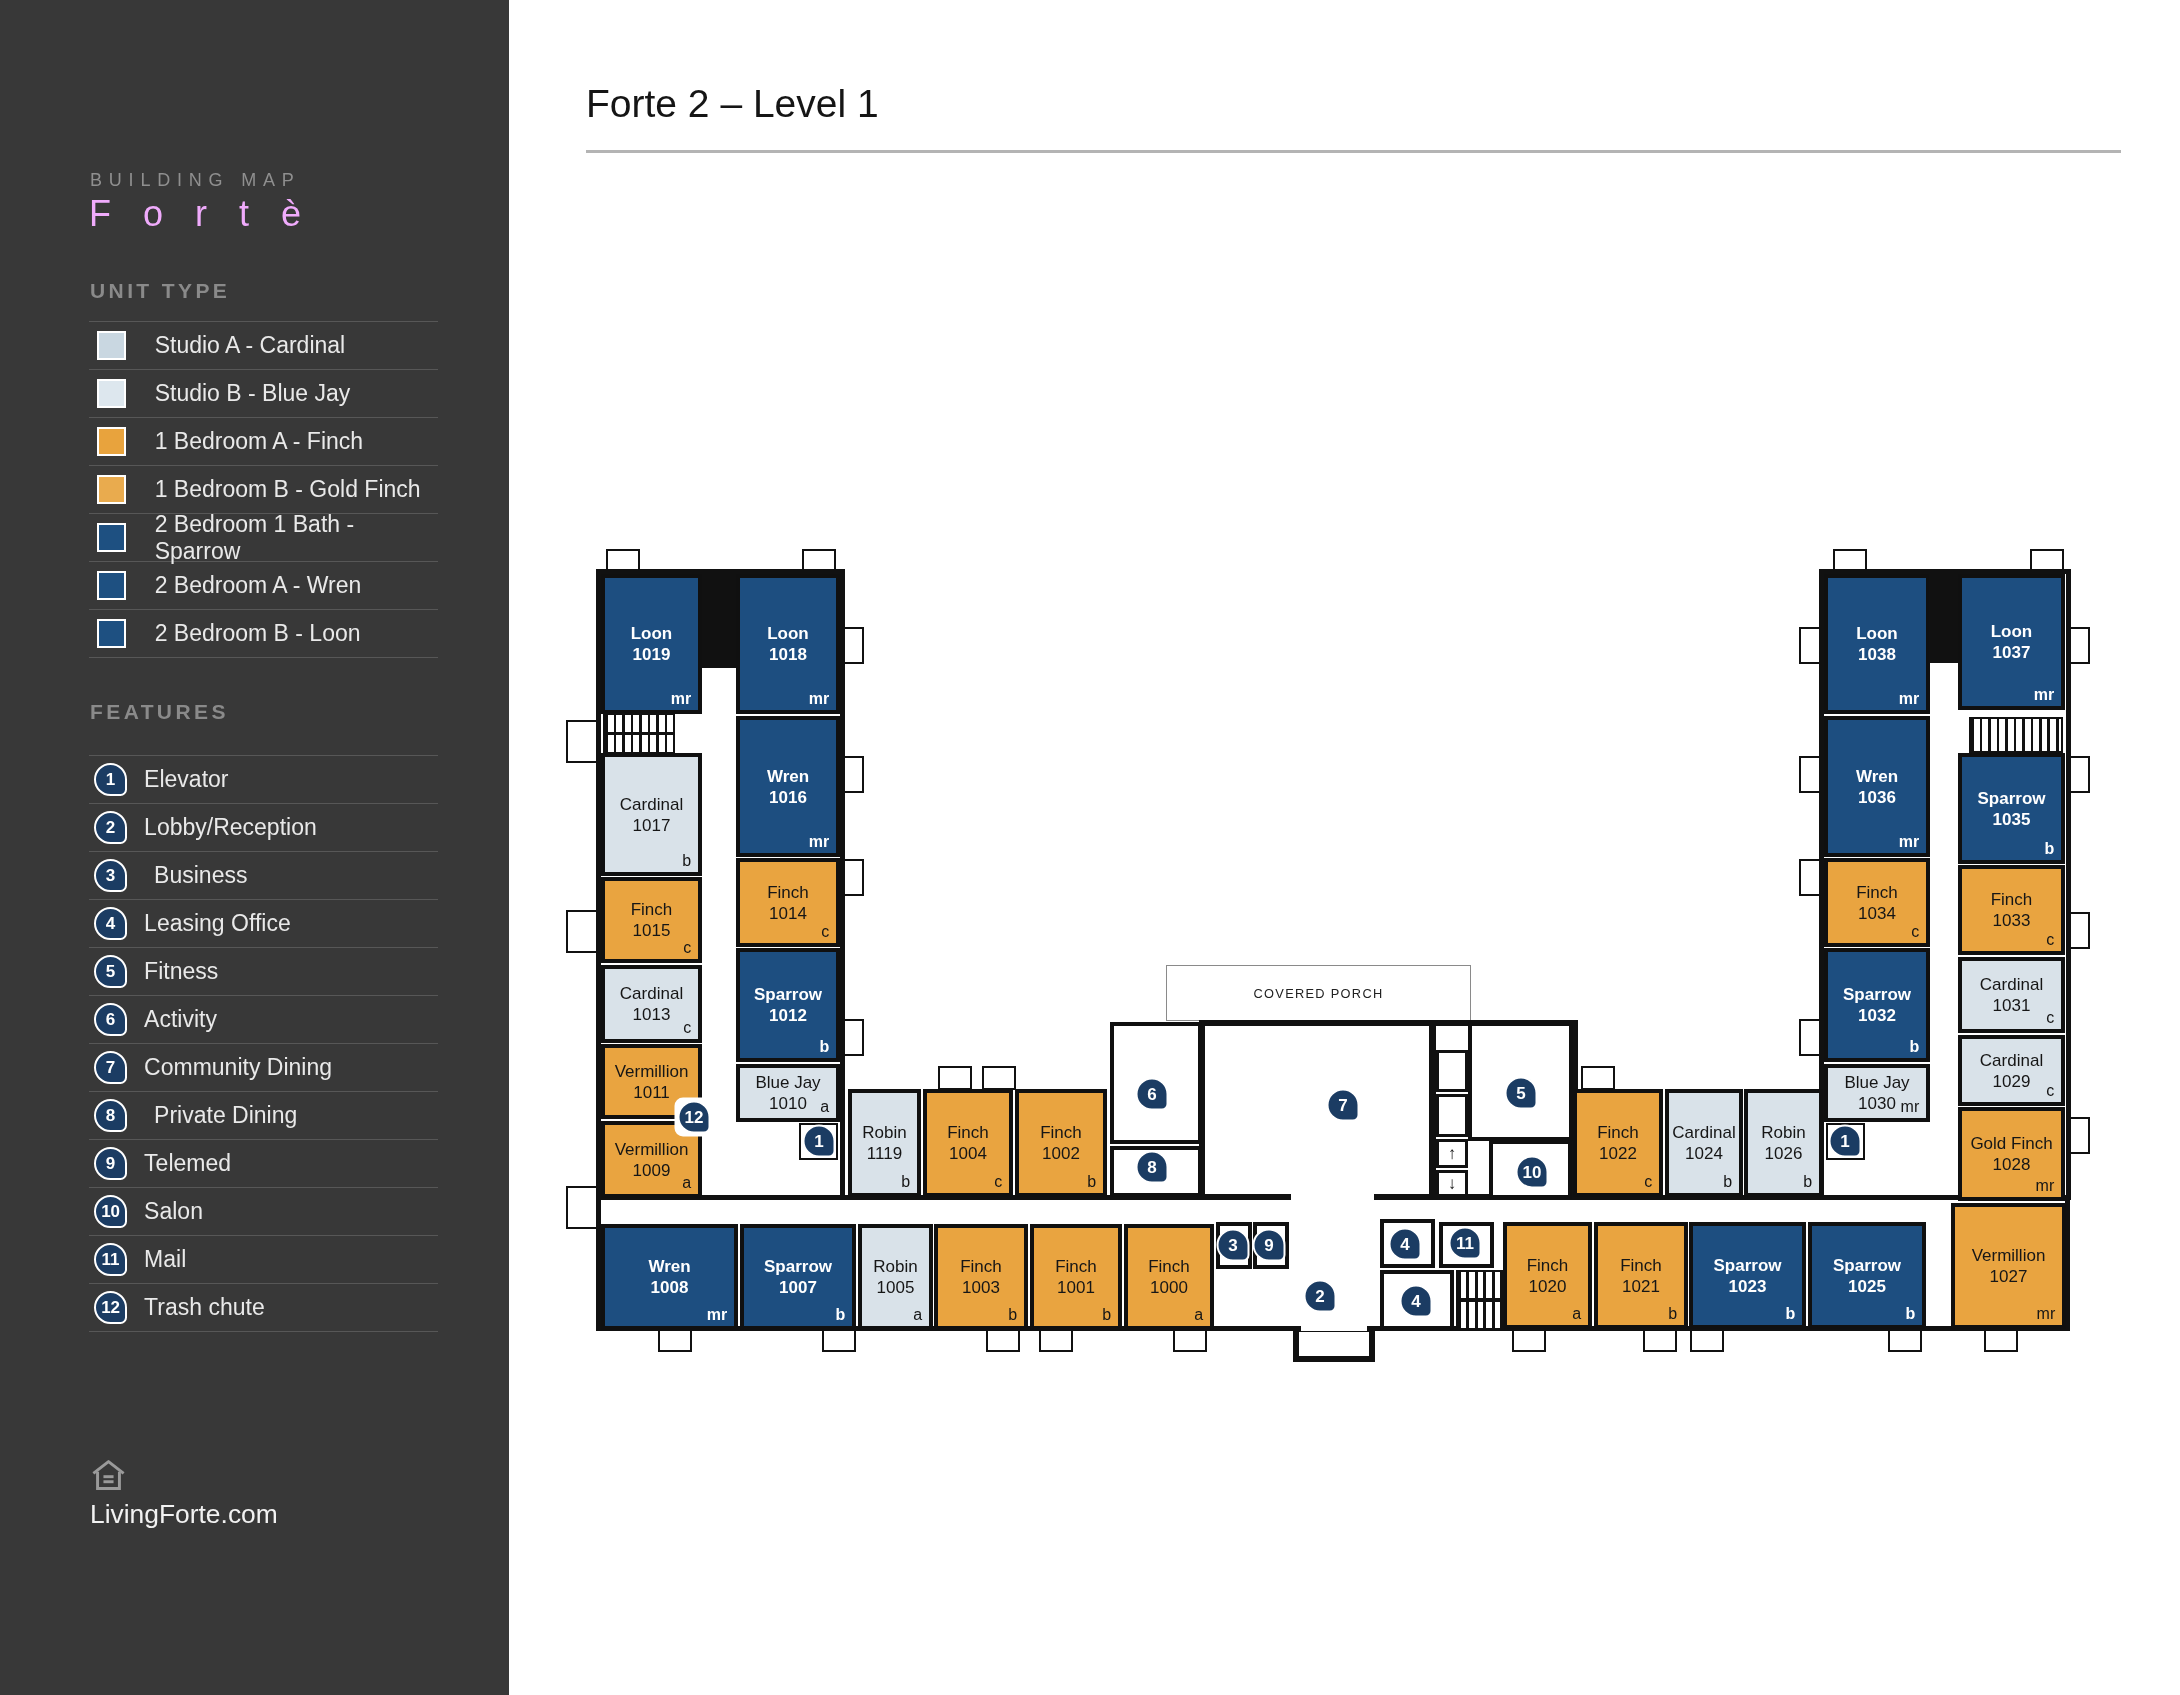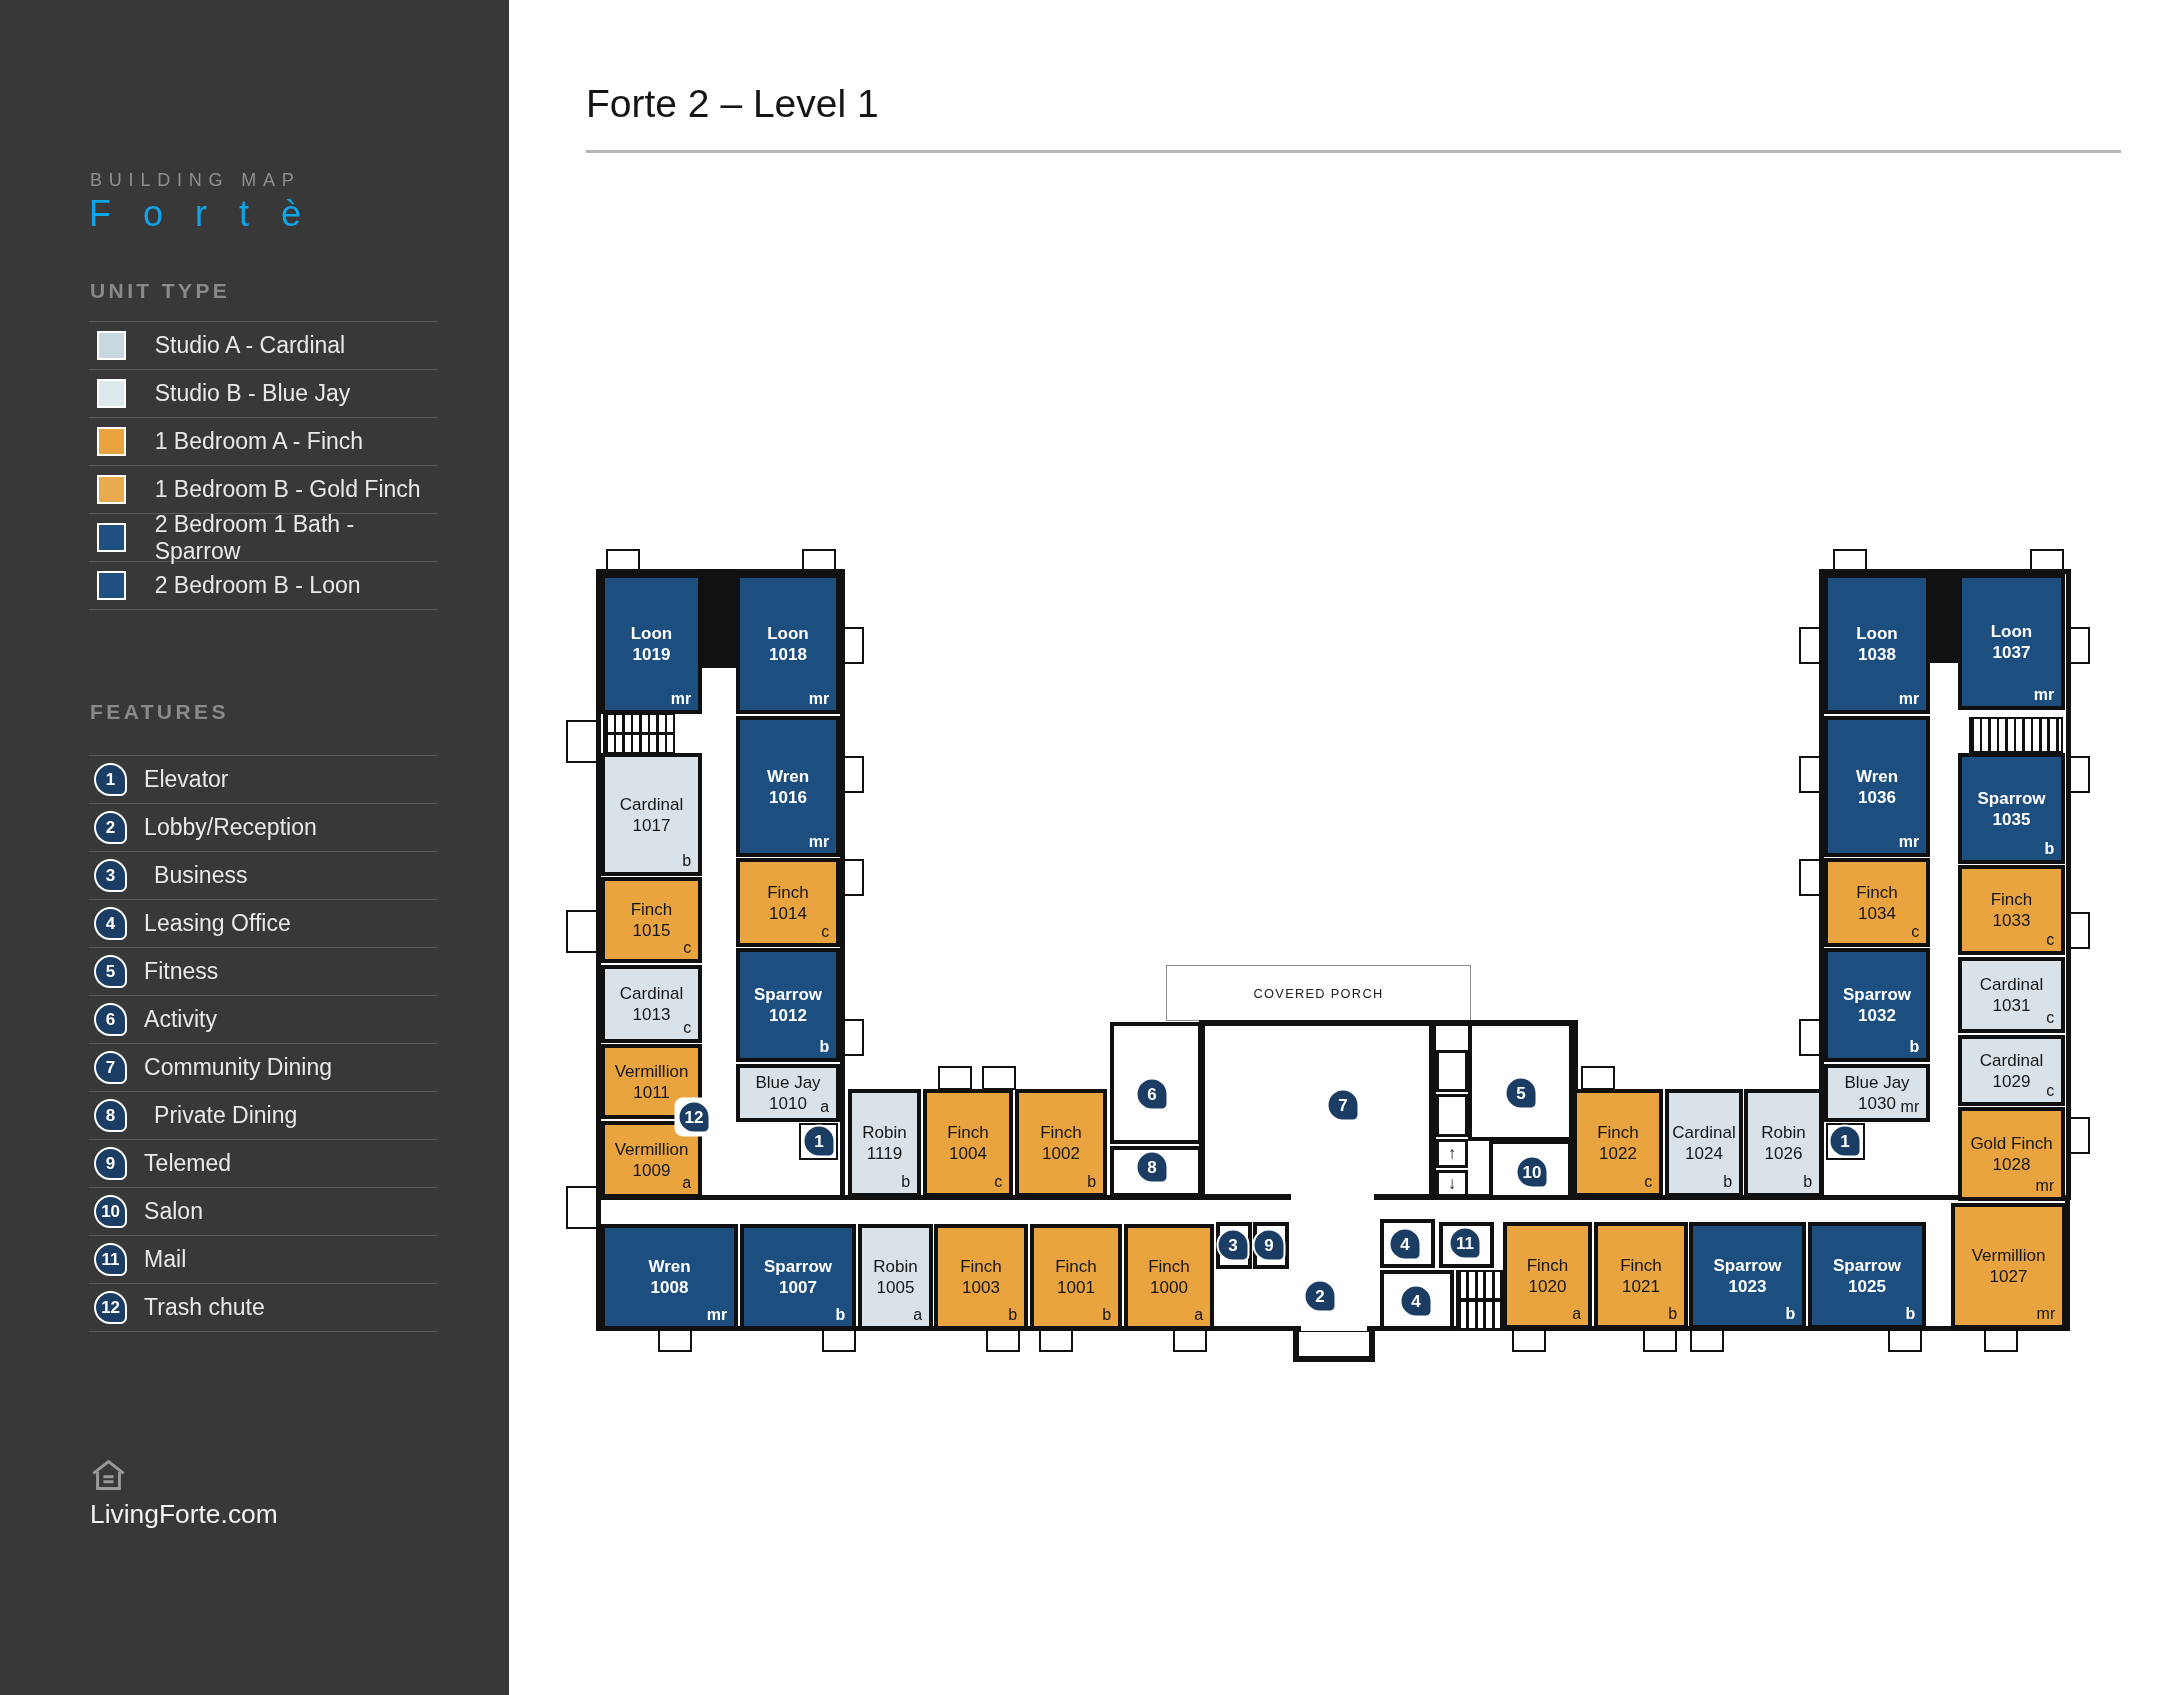--- a/index.html
+++ b/index.html
@@ -1,21 +1,21 @@
 <!DOCTYPE html>
 <html style="font-size:13.6px"><head>
 <meta charset="utf-8">
 <style>
   html,body{margin:0;padding:0;background:#fff;}
   #page{position:relative;width:2181px;height:1696px;background:#ffffff;overflow:hidden;
         font-family:"Liberation Sans",sans-serif;}
   
   #sidebar{position:absolute;left:0;top:0;width:509px;height:1696px;background:#383838;}
   .eyebrow{position:absolute;left:90px;top:170px;font-size:18px;letter-spacing:6.8px;color:#8f8f8f;}
-  .brand{position:absolute;left:89px;top:193px;font-size:36px;letter-spacing:11px;color:#0ea5e9;}
+  .brand{position:absolute;left:89px;top:193px;font-size:36px;letter-spacing:11px;color:#f0abfc;}
   .sect-head{position:absolute;left:90px;font-size:21px;font-weight:bold;letter-spacing:3.4px;color:#8a8a8a;}
   .leg-list{position:absolute;left:89px;width:349px;border-bottom:0.9px solid #575757;}
   .leg-row{height:48px;display:flex;align-items:center;border-top:0.9px solid #575757;box-sizing:border-box;}
   .swatch{width:29px;height:29px;border:2.6px solid #fff;margin-left:7.7px;flex:0 0 auto;box-sizing:border-box;}
   .leg-label{margin-left:29px;font-size:23px;color:#e9e9e9;}
   .feat-label{margin-left:17px;font-size:23px;color:#e9e9e9;}
   .feat-label.ind{margin-left:27px;}
   .pin{width:29px;height:29px;background:#1b3c63;border:2.6px solid #fff;border-radius:50% 50% 20% 50%;
        color:#fff;font-weight:bold;font-size:17px;display:flex;align-items:center;justify-content:center;
        box-sizing:content-box;flex:0 0 auto;}
@@ -80,20 +80,24 @@
         <div class="leg-row">
           <div class="swatch" style="background: rgb(233, 171, 78);"></div>
           <div class="leg-label">1 Bedroom B - Gold Finch</div>
         </div>
         <div class="leg-row">
           <div class="swatch" style="background: rgb(30, 80, 129);"></div>
           <div class="leg-label">2 Bedroom 1 Bath - Sparrow</div>
         </div>
         <div class="leg-row">
           <div class="swatch" style="background: rgb(30, 80, 129);"></div>
+          <div class="leg-label">2 Bedroom A - Wren</div>
+        </div>
+        <div class="leg-row">
+          <div class="swatch" style="background: rgb(30, 80, 129);"></div>
           <div class="leg-label">2 Bedroom B - Loon</div>
         </div>
       </div>
     <div class="sect-head" style="top:700px;">FEATURES</div>
     <div class="leg-list" style="top:755px;" id="feature-list">
         <div class="leg-row">
           <div class="pin">1</div>
           <div class="feat-label">Elevator</div>
         </div>
         <div class="leg-row">

